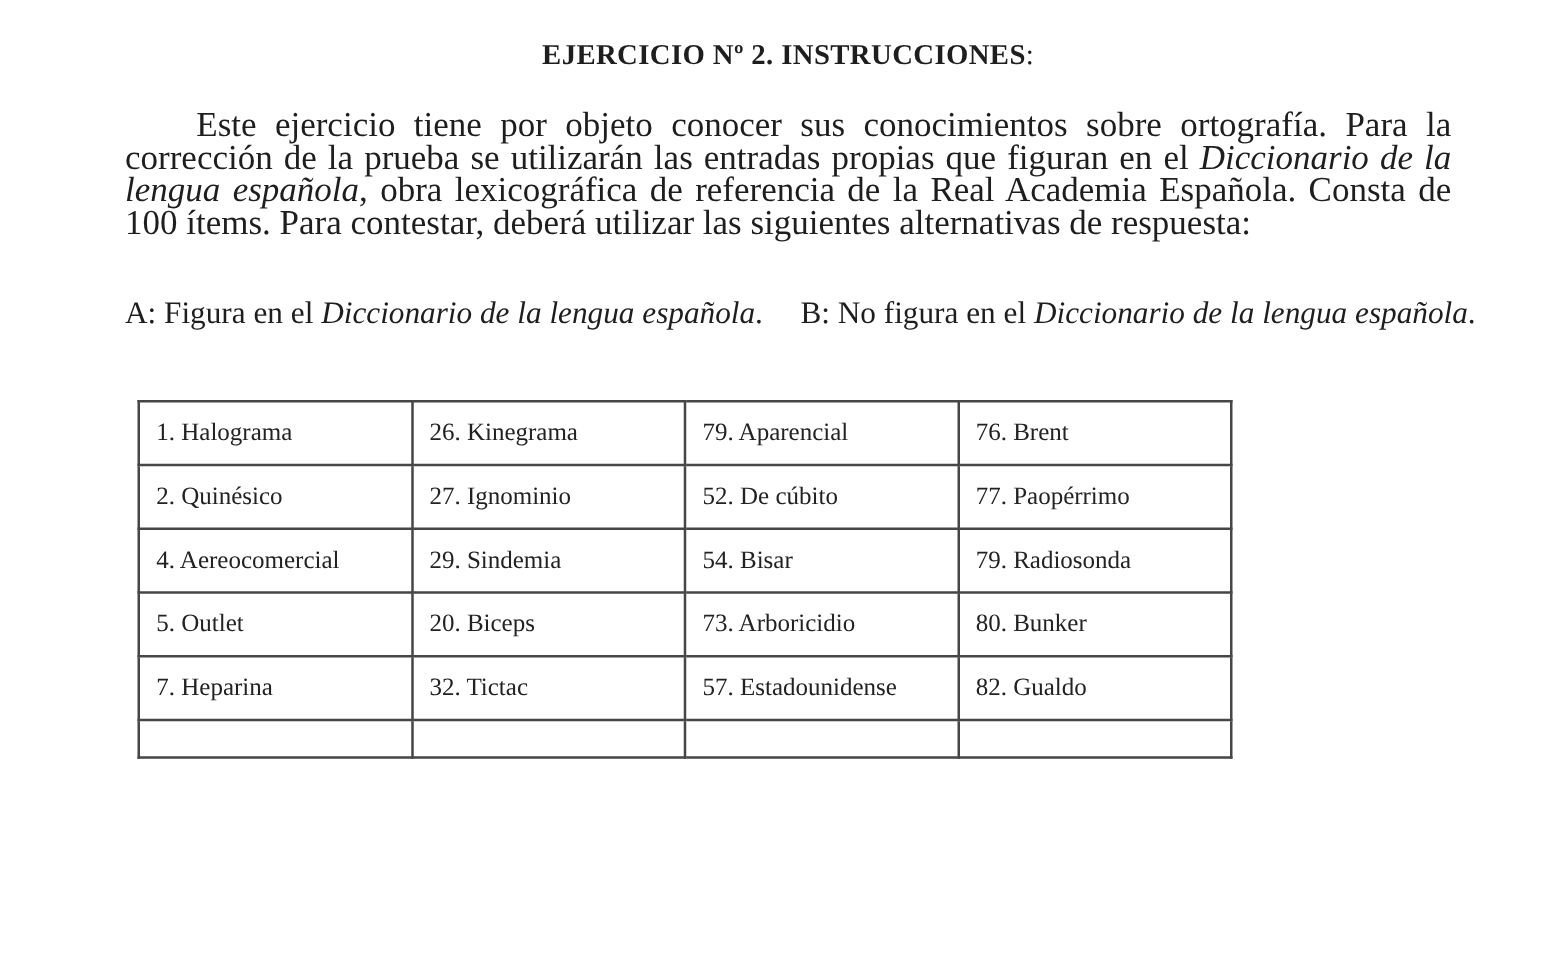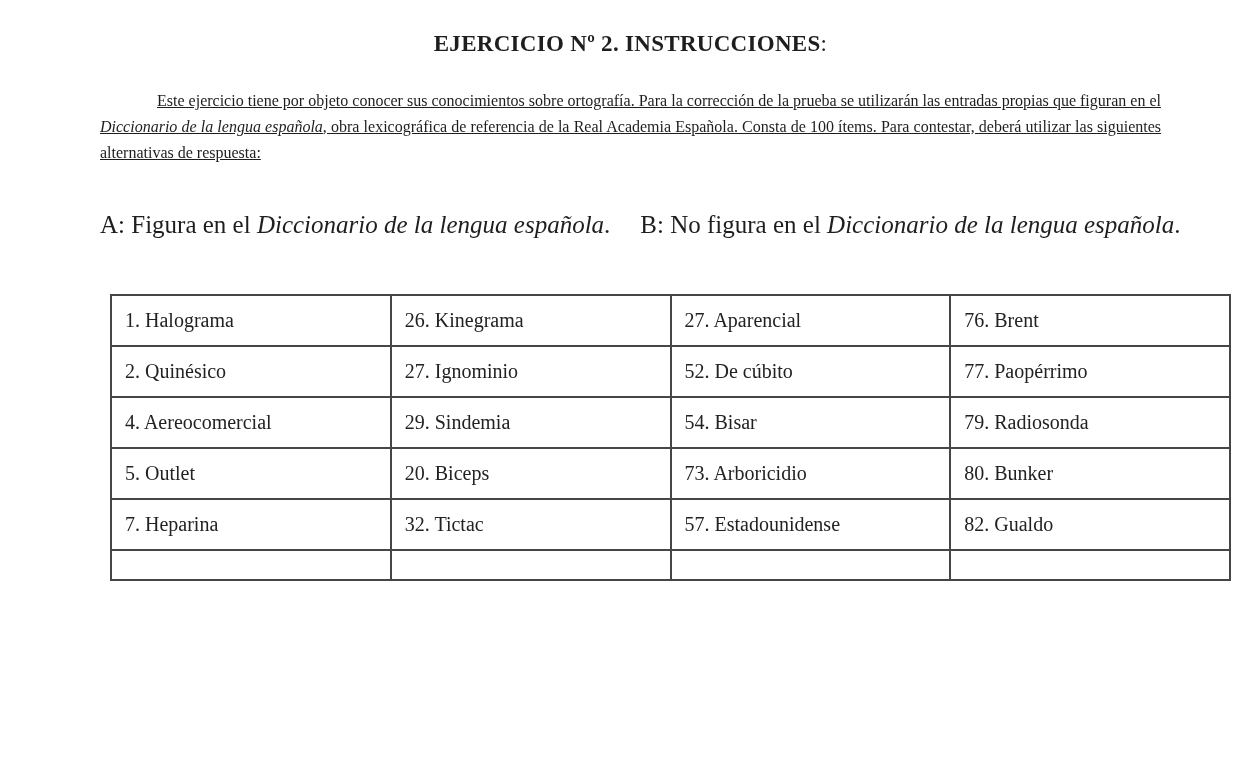--- a/index.html
+++ b/index.html
@@ -17,44 +17,43 @@
   .doc-title {
     text-align: center;
     font-size: 23px;
     line-height: 28px;
     font-weight: bold;
     letter-spacing: 0.3px;
   }
   .doc-title .colon { font-weight: normal; }
 
   .para {
-    font-size: 16px;
+    font-size: 28px;
     line-height: 26px;
     text-align: justify;
-    text-decoration: underline;
   }
   .intro { margin-top: 30px; text-indent: 57px; }
 
   .options {
     margin-top: 46px;
     font-size: 25px;
     line-height: 26px;
     white-space: nowrap;
   }
   .option-b { margin-left: 30px; }
 
   .scoring { margin-top: 32px; }
 
   em { font-style: italic; }
   .formula { font-weight: bold; }
 
   table.word-table {
     border-collapse: collapse;
     table-layout: fixed;
-    width: 1121px;
+    width: 876px;
     margin: 56px 0 0 10px;
   }
   table.word-table td {
     border: 2px solid #464646;
     height: 51px;
     vertical-align: middle;
     padding-left: 13px;
     font-size: 20px;
     color: #222222;
     overflow: hidden;
@@ -78,21 +77,21 @@
   <div class="options">
     <span class="option-a"><span>A: Figura en el </span><em>Diccionario de la lengua española</em><span>.</span></span><span class="option-b"><span>B: No figura en el </span><em>Diccionario de la lengua española</em><span>.</span></span>
   </div>
 
 
   <table class="word-table">
     <tbody id="word-tbody">
         <tr>
           <td>1. Halograma</td>
           <td>26. Kinegrama</td>
-          <td>27. Aparencial</td>
+          <td>79. Aparencial</td>
           <td>76. Brent</td>
         </tr>
         <tr>
           <td>2. Quinésico</td>
           <td>27. Ignominio</td>
           <td>52. De cúbito</td>
           <td>77. Paopérrimo</td>
         </tr>
         <tr>
           <td>4. Aereocomercial</td>

